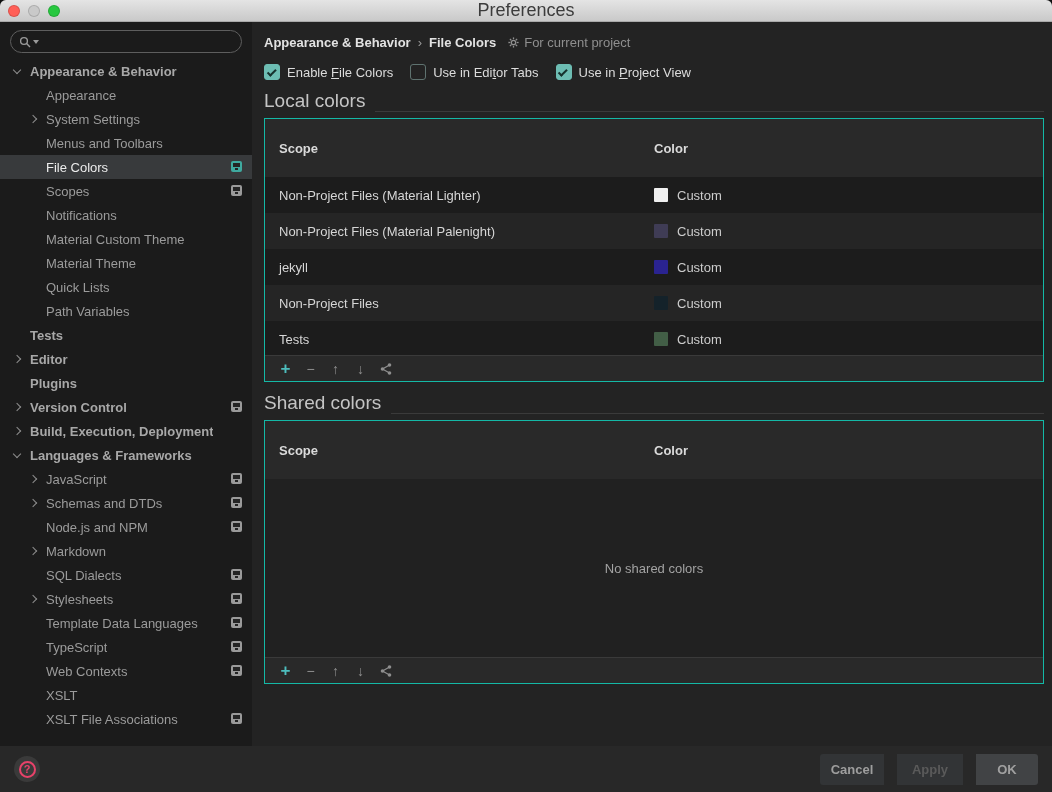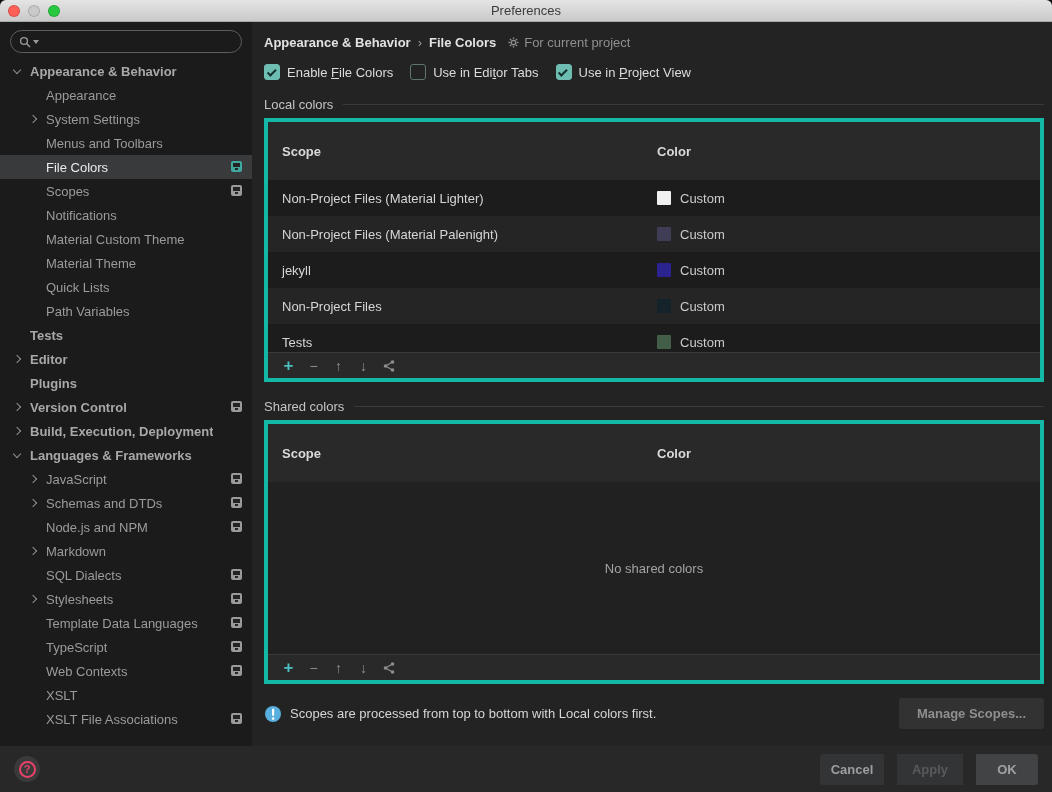--- a/index.html
+++ b/index.html
@@ -11,21 +11,21 @@
   
   .titlebar { position:absolute; top:0; left:0; right:0; height:22px;
               background:linear-gradient(180deg,#e4e4e4,#c9c9c9);
               border-bottom:1px solid #a9a9a9; }
   .lights { position:absolute; left:8px; top:5px; display:flex; gap:8px; }
   .light { width:12px; height:12px; border-radius:50%; border:0.5px solid rgba(0,0,0,.15); }
   .light.red { background:#ff5f57; }
   .light.gray { background:#c9c9c9; }
   .light.green { background:#28c840; }
   .wtitle { position:absolute; left:0; right:0; top:0; height:22px; line-height:21px;
-            text-align:center; font-size:13px; font-weight:500; color:#3c3c3c; }
+            text-align:center; font-size:18px; font-weight:500; color:#3c3c3c; }
 
   
   .sidebar { position:absolute; top:22px; left:0; width:252px; bottom:46px;
              background:#1b1b1b; overflow:hidden; }
   .searchbox { margin:8px 10px 6px 10px; height:23px; border:1px solid #5e5e5e;
                border-radius:12px; display:flex; align-items:center; padding:0 8px;
                background:#1b1b1b; }
   .searchbox svg { flex:none; }
   .search-caret { width:0; height:0; border-left:3px solid transparent;
                   border-right:3px solid transparent; border-top:4px solid #9a9a9a;
@@ -70,26 +70,26 @@
   .cb { display:inline-flex; align-items:center; cursor:pointer; }
   .cbbox { width:16px; height:16px; border-radius:3px; border:1.5px solid #5f7370;
            display:inline-flex; align-items:center; justify-content:center;
            margin-right:7px; flex:none; background:transparent; }
   .cbbox.on { background:#6dbdb3; border-color:#6dbdb3; }
   .tick { width:9px; height:5px; border-left:2px solid #17322e;
           border-bottom:2px solid #17322e; transform:rotate(-45deg) translate(0,-1px); }
   .cblabel { font-size:13px; color:#dcdcdc; }
   .mn { text-decoration:underline; }
 
-  .section-label { margin-top:14px; height:16px; display:flex; align-items:center;
-                   font-size:13px; color:#c4c4c4; }
+  .section-label { margin-top:14px; height:16px; display:flex; align-items:flex-end;
+                   font-size:19px; color:#c4c4c4; }
   .section-label .hl { flex:1; height:1px; background:#3a3a3a; margin-left:10px; }
   .section-label.shared { margin-top:16px; }
 
-  .panel { margin-top:6px; height:264px; border:4px solid #14b8a6; background:#292929;
+  .panel { margin-top:6px; height:264px; border:1px solid #14b8a6; background:#292929;
            display:flex; flex-direction:column; }
   .phead { height:58px; display:flex; align-items:center; padding:0 14px;
            font-size:13px; font-weight:700; color:#dadada; flex:none; }
   .col-scope { width:375px; }
   .rows { flex:1; overflow:hidden; }
   .trow { height:36px; display:flex; align-items:center; padding:0 14px;
           font-size:13px; color:#d6d6d6; background:#252525; cursor:default; }
   .trow.striped { background:#1c1c1c; }
   .scope-cell { width:375px; }
   .color-cell { display:flex; align-items:center; }
@@ -405,29 +405,20 @@
             <svg width="14" height="14" viewBox="0 0 14 14">
               <path d="M3.5 7 L10.5 3 M3.5 7 L10.5 11" stroke="#8f8f8f" stroke-width="1.3" fill="none"></path>
               <circle cx="10.5" cy="3" r="1.8" fill="#8f8f8f"></circle>
               <circle cx="3.5" cy="7" r="1.8" fill="#8f8f8f"></circle>
               <circle cx="10.5" cy="11" r="1.8" fill="#8f8f8f"></circle>
             </svg>
           </span>
         </div>
     </div>
 
-    <div class="info-row">
-      <svg width="18" height="18" viewBox="0 0 18 18">
-        <circle cx="9" cy="9" r="8" fill="#58aede"></circle>
-        <rect x="8" y="3.5" width="2.2" height="7.5" rx="1.1" fill="#ffffff"></rect>
-        <circle cx="9.1" cy="13.6" r="1.3" fill="#ffffff"></circle>
-      </svg>
-      <span class="info-text">Scopes are processed from top to bottom with Local colors first.</span>
-      <button class="manage-btn">Manage Scopes...</button>
-    </div>
 
   </div>
 
   <div class="footer">
     <div class="help-btn">
       <span class="help-ring">?</span>
     </div>
     <div class="fbtns">
       <button class="fbtn cancel">Cancel</button>
       <button class="fbtn apply">Apply</button>

